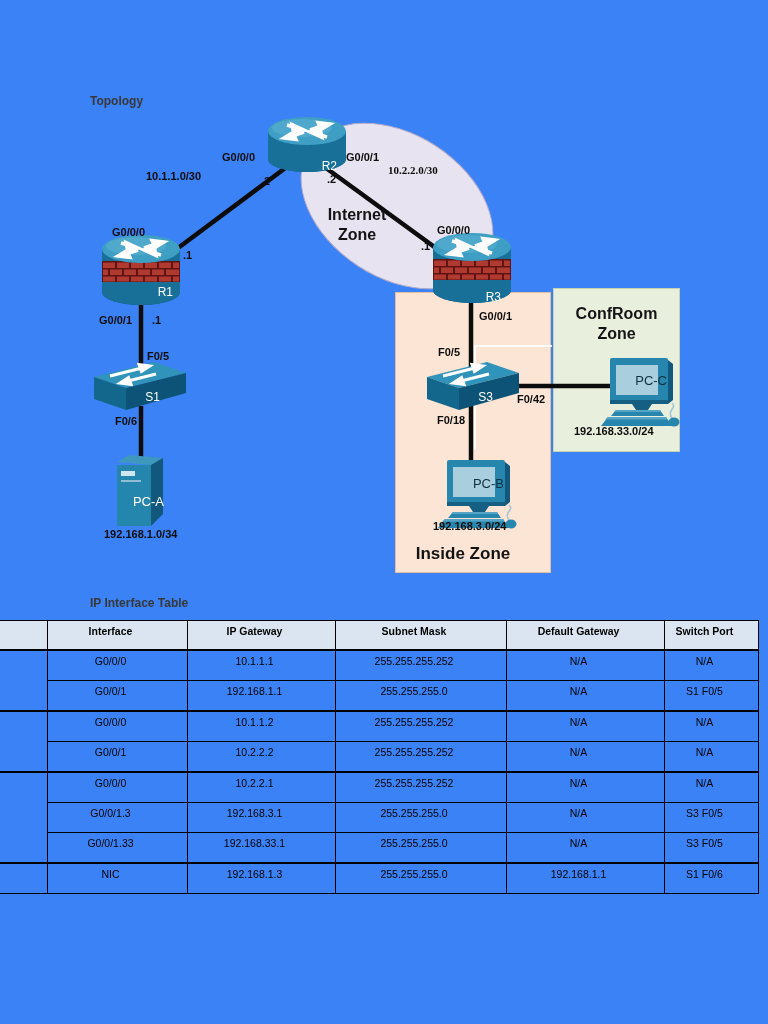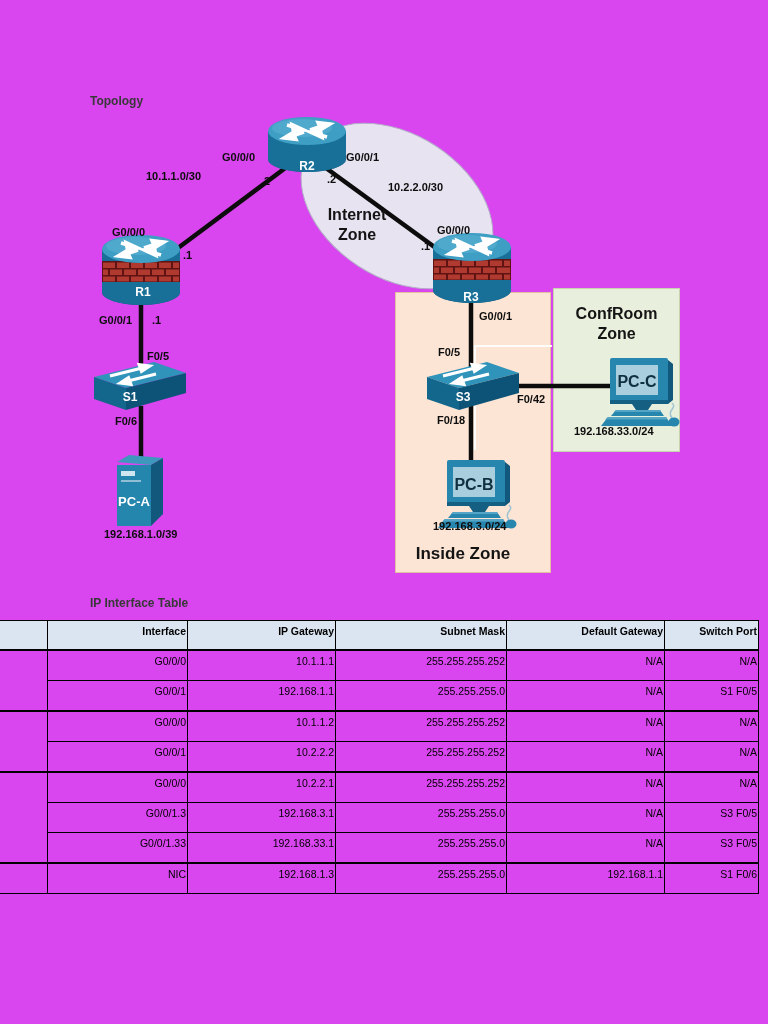--- a/index.html
+++ b/index.html
@@ -1,47 +1,47 @@
 <!DOCTYPE html>
 <html style="--zone-internet-fill: #e7e3f0; --zone-inside-fill: #fce5d5; --zone-confroom-fill: #e9efdd; --table-header-bg: #dbe5f1; --device-blue: #2786ae; --firewall-red: #b03a30; --link-black: #0c0c0c;"><head>
 <meta charset="utf-8">
 <style>
   html,body{margin:0;padding:0;background:#fff;}
-  .page{position:relative;width:768px;height:1024px;background:#d946ef;overflow:hidden;
+  .page{position:relative;width:768px;height:1024px;background:#3b82f6;overflow:hidden;
         font-family:"Liberation Sans",sans-serif;color:#111;}
   .abs{position:absolute;}
   .section-heading{position:absolute;font-size:12px;font-weight:bold;color:#383838;white-space:nowrap;}
 
   
   .zone{position:absolute;z-index:1;box-sizing:border-box;}
   .zone-ellipse{left:292px;top:134px;width:210px;height:144px;border-radius:50%;
                 background:var(--zone-internet-fill,#e7e3f0);border:1px solid #b3abc9;
                 transform:rotate(33deg);}
   .zone-inside{left:395px;top:292px;width:156px;height:281px;
                background:var(--zone-inside-fill,#fce5d5);border:1px solid #e3bf9f;}
   .zone-confroom{left:553px;top:288px;width:127px;height:164px;
                  background:var(--zone-confroom-fill,#e9efdd);border:1px solid #c6d3ac;}
   .overlap-artifact{left:474px;top:345px;width:76px;height:103px;z-index:2;
                     border-left:2px solid rgba(255,255,255,.9);border-top:2px solid rgba(255,255,255,.9);}
   .links{position:absolute;left:0;top:0;z-index:3;pointer-events:none;}
   .dev{position:absolute;z-index:4;}
   .lbl{position:absolute;z-index:5;font-size:11px;font-weight:bold;color:#0d0d0d;white-space:nowrap;}
-  .devname{position:absolute;z-index:6;font-size:12px;font-weight:bold;color:#fff;text-align:center;}
+  .devname{position:absolute;z-index:6;font-size:12px;font-weight:normal;color:#fff;text-align:right;}
   .devname.pc{font-size:13px;}
-  .devname.screen{color:#10303f;font-size:16px;}
+  .devname.screen{color:#10303f;font-size:13px;}
   .zone-title{position:absolute;z-index:5;text-align:center;font-weight:bold;color:#141414;
               font-size:16px;line-height:20px;}
   .zone-title.big{font-size:17px;}
 
   
   .table-wrap{position:absolute;left:-28px;top:620px;z-index:1;}
   table.ipt{border-collapse:collapse;table-layout:fixed;width:786px;
             font-family:"Liberation Sans",sans-serif;font-size:10.5px;color:#000;}
-  table.ipt th,table.ipt td{border:1px solid #000;padding:4px 1px 0 7px;vertical-align:top;
-            text-align:right;overflow:hidden;white-space:nowrap;}
+  table.ipt th,table.ipt td{border:1px solid #000;padding:4px 21px 0 7px;vertical-align:top;
+            text-align:center;overflow:hidden;white-space:nowrap;}
   table.ipt th{background:var(--table-header-bg,#dbe5f1);font-weight:bold;height:24px;
             border-bottom-width:2px;}
   table.ipt td{height:25px;}
   table.ipt tr.grp-end td{border-bottom-width:2px;}
   table.ipt td.dev-cell{border-bottom-width:2px;}
   table.ipt td.dev-cell.last{border-bottom-width:1px;}
 </style>
 </head>
 <body>
 
@@ -252,34 +252,34 @@
       <ellipse cx="78" cy="66" rx="5.5" ry="4.5" fill="#2786ae"></ellipse>
     </svg>
   </div>
   <div class="devname screen" style="left:607px;top:373px;width:60px;">PC-C</div>
 
   <div class="lbl" style="left:222px;top:151px;">G0/0/0</div>
   <div class="lbl" style="left:261px;top:175px;">.2</div>
   <div class="lbl" style="left:146px;top:170px;">10.1.1.0/30</div>
   <div class="lbl" style="left:346px;top:151px;">G0/0/1</div>
   <div class="lbl" style="left:327px;top:173px;">.2</div>
-  <div class="lbl" style="left:388px;top:181px;">10.2.2.0/30</div>
+  <div class="lbl" style="left:388px;top:164px;font-family:Liberation Serif, serif;">10.2.2.0/30</div>
   <div class="lbl" style="left:112px;top:226px;">G0/0/0</div>
   <div class="lbl" style="left:183px;top:249px;">.1</div>
   <div class="lbl" style="left:99px;top:314px;">G0/0/1</div>
   <div class="lbl" style="left:152px;top:314px;">.1</div>
   <div class="lbl" style="left:147px;top:350px;">F0/5</div>
   <div class="lbl" style="left:115px;top:415px;">F0/6</div>
   <div class="lbl" style="left:437px;top:224px;">G0/0/0</div>
   <div class="lbl" style="left:421px;top:240px;">.1</div>
   <div class="lbl" style="left:479px;top:310px;">G0/0/1</div>
   <div class="lbl" style="left:438px;top:346px;">F0/5</div>
   <div class="lbl" style="left:517px;top:393px;">F0/42</div>
   <div class="lbl" style="left:437px;top:414px;">F0/18</div>
-  <div class="lbl" style="left:104px;top:528px;">192.168.1.0/39</div>
+  <div class="lbl" style="left:104px;top:528px;">192.168.1.0/34</div>
   <div class="lbl" style="left:433px;top:520px;">192.168.3.0/24</div>
   <div class="lbl" style="left:574px;top:425px;">192.168.33.0/24</div>
 
   <div class="table-wrap">
     <table class="ipt">
       <colgroup>
         <col style="width:75px">
           <col style="width:140px">
           <col style="width:148px">
         <col style="width:171px">

